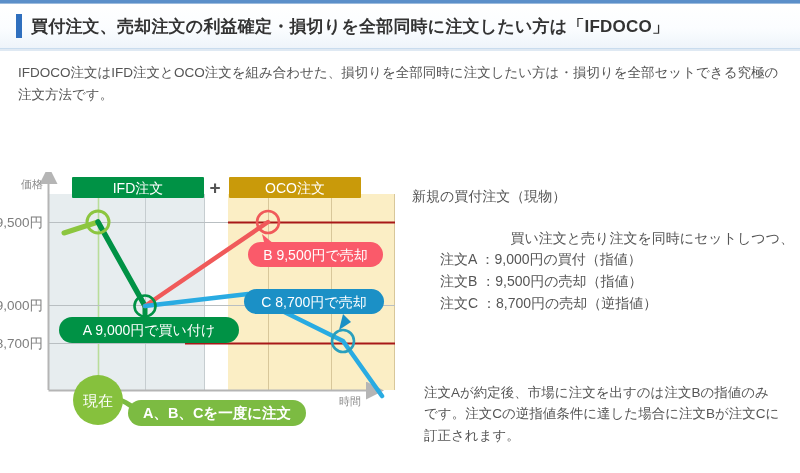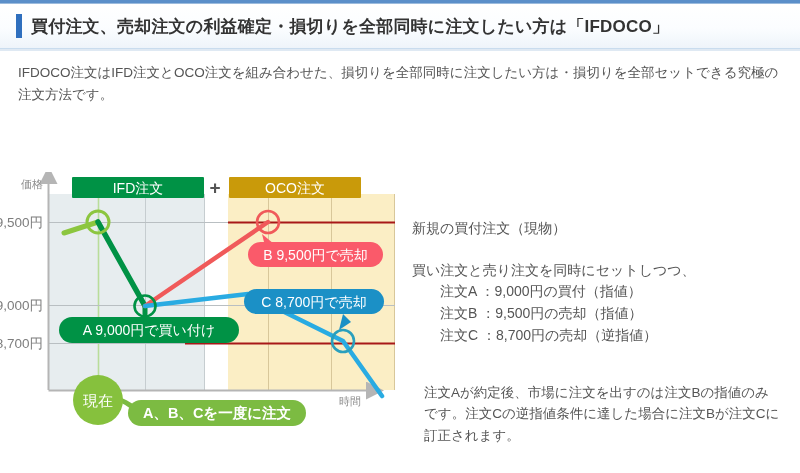--- a/index.html
+++ b/index.html
@@ -43,25 +43,25 @@
 
   
   .chart{
     position:absolute;left:0;top:172px;width:400px;height:255px;
   }
   .chart svg{display:block;}
 
   
   .right{
     position:absolute;left:412px;top:186px;width:382px;
-    font-size:14px;line-height:1.55;color:#555555;margin-top:32px;
+    font-size:14px;line-height:1.55;color:#555555;
   }
   .r-lead{margin:0;}
   .r-gap{height:20px;}
-  .r-block{margin:0;}
+  .r-block{margin:0;text-align:right;}
   .r-indent{margin:0;padding-left:28px;}
   .warn{
     position:absolute;left:412px;top:370px;width:382px;
     font-size:13.5px;line-height:1.58;color:#555555;
   }
   .warn-title{
     color:#ff2d2d;font-weight:bold;font-size:14.5px;margin:0 0 2px 0;
     letter-spacing:-0.1px;
   }
   .warn-body{margin:12px;}

